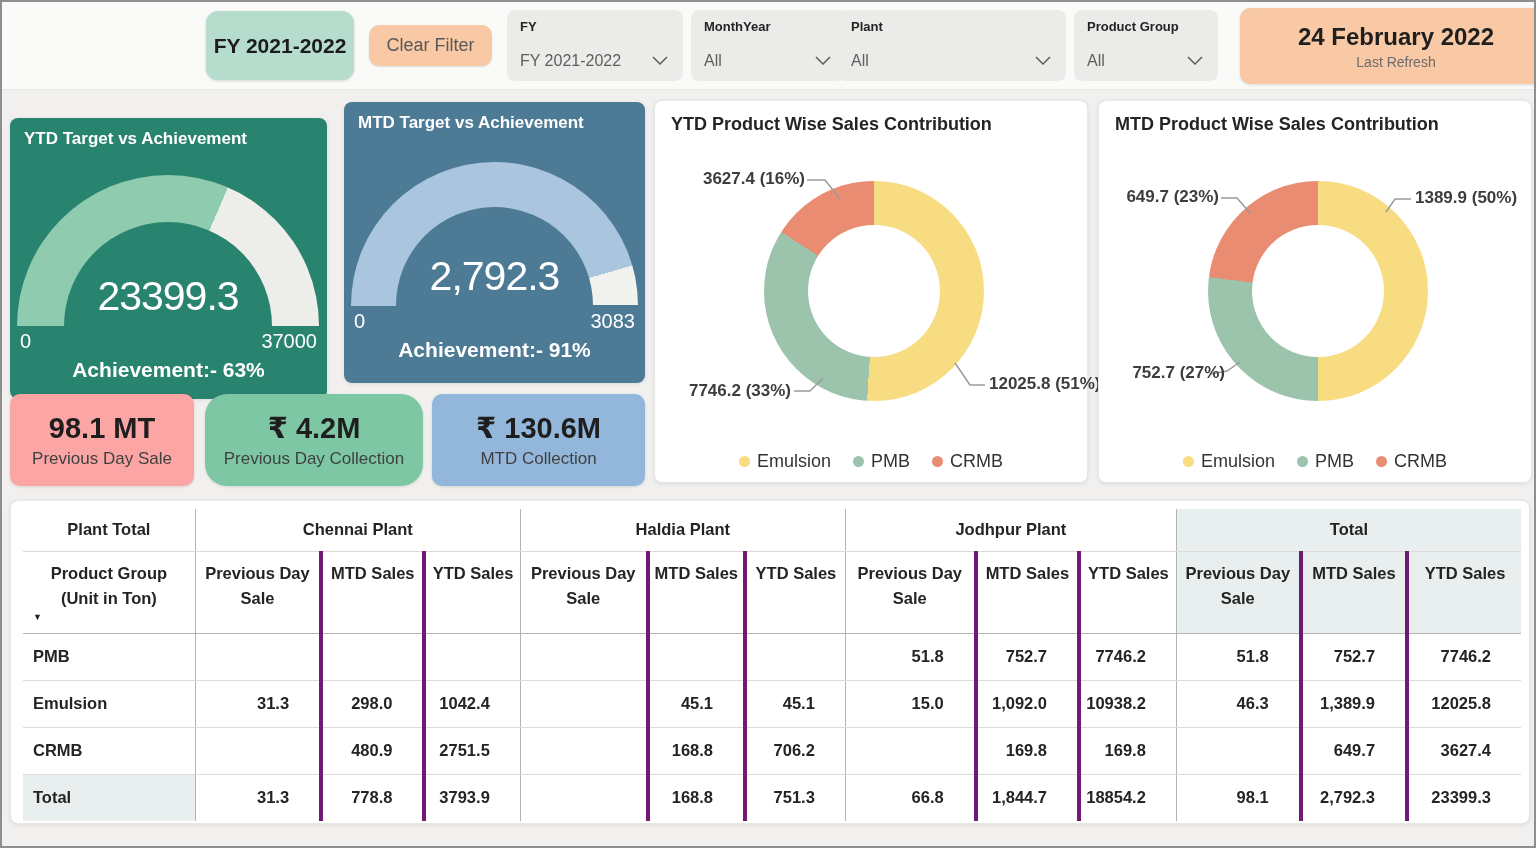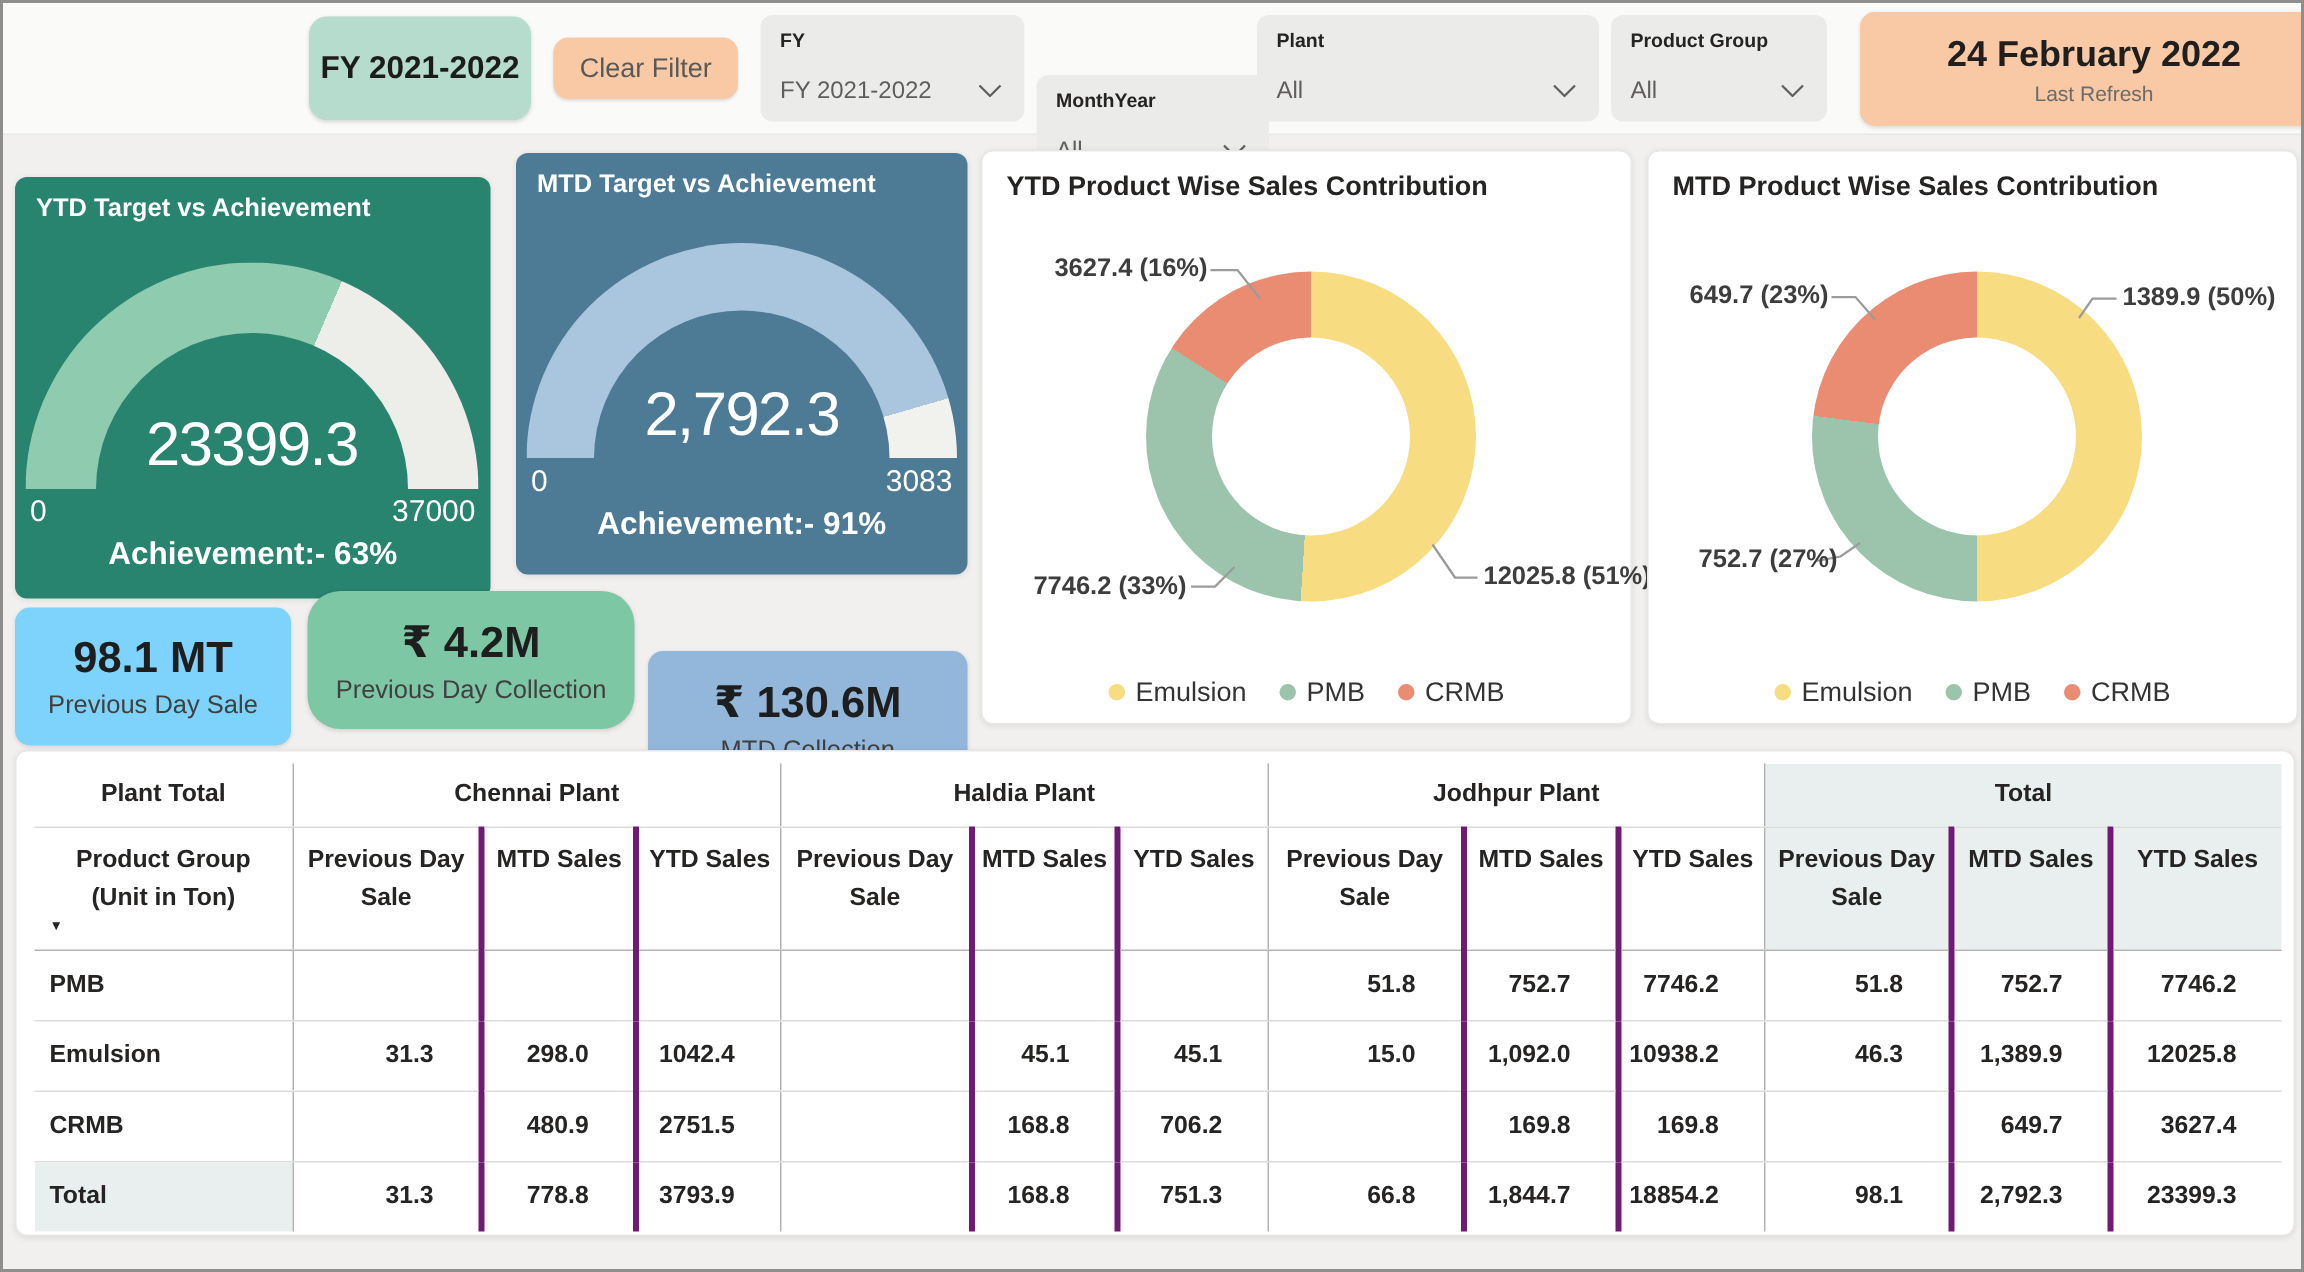--- a/index.html
+++ b/index.html
@@ -20,21 +20,21 @@
     display:flex; align-items:center; justify-content:center;
     font-size:21px; font-weight:700; color:#1c1c1c; box-shadow:0 1px 3px rgba(0,0,0,.15); cursor:pointer; }
   .clear-button { left:367px; top:23px; width:123px; height:41px; border-radius:10px;
     display:flex; align-items:center; justify-content:center;
     font-size:18px; color:#595959; box-shadow:0 1px 2px rgba(0,0,0,.12); cursor:pointer; }
   .slicer { top:8px; height:71px; background:#EBEBEA; border-radius:8px; cursor:pointer; }
   .slicer-label { position:absolute; left:13px; top:9px; font-size:13px; font-weight:700; color:#252423; }
   .slicer-value { position:absolute; left:13px; bottom:11px; font-size:16px; color:#605E5C; }
   .chevron { position:absolute; right:15px; bottom:16px; }
   #slicer-fy { left:505px; width:176px; }
-  #slicer-monthyear { left:689px; width:155px;margin-top:40px; }
+  #slicer-monthyear { left:689px; width:155px; }
   #slicer-plant { left:836px; width:228px; }
   #slicer-pg { left:1072px; width:144px; }
   .refresh-card { left:1238px; top:6px; width:312px; height:76px; border-radius:10px;
     display:flex; flex-direction:column; align-items:center; justify-content:center; gap:3px;
     box-shadow:0 1px 3px rgba(0,0,0,.12); }
   .refresh-date { font-size:24px; font-weight:700; color:#1f1f1f; }
   .refresh-caption { font-size:14px; color:#6b6b6b; }
 
   
   .card { position:absolute; border-radius:8px; background:#fff; border:1px solid #E7E7E5; box-shadow:0 1px 4px rgba(0,0,0,.09); }
@@ -166,29 +166,29 @@
     <div class="gauge-hole" style="background: rgb(77, 122, 149);"></div>
     <div class="gauge-value">2,792.3</div>
   </div>
   <div class="gauge-minmax">
     <span>0</span>
     <span>3083</span>
   </div>
   <div class="gauge-achv">Achievement:- 91%</div>
 </div>
 
-<div class="kpi" id="kpi-1" style="background: #7dd3fc; margin-top: 11px;">
+<div class="kpi" id="kpi-1" style="background: #fca5a5;">
   <div class="kpi-value">98.1 MT</div>
   <div class="kpi-label">Previous Day Sale</div>
 </div>
 <div class="kpi" id="kpi-2" style="background: rgb(126, 199, 165); border-radius: 22px;">
   <div class="kpi-value">₹ 4.2M</div>
   <div class="kpi-label">Previous Day Collection</div>
 </div>
-<div class="kpi" id="kpi-3" style="background: rgb(147, 183, 218); margin-top: 40px;">
+<div class="kpi" id="kpi-3" style="background: rgb(147, 183, 218);">
   <div class="kpi-value">₹ 130.6M</div>
   <div class="kpi-label">MTD Collection</div>
 </div>
 
 <div class="card donut-card" id="donut-ytd-card">
   <div class="card-title">YTD Product Wise Sales Contribution</div>
   <div class="donut" style="background: conic-gradient(rgb(248, 220, 129) 0%, rgb(248, 220, 129) 51%, rgb(156, 195, 172) 51%, rgb(156, 195, 172) 84%, rgb(233, 140, 114) 84%, rgb(233, 140, 114) 100%);"></div>
   <svg class="leader-svg" width="434" height="383" viewBox="0 0 434 383">
     <path d="M152,79 L170,79 L185,98" fill="none" stroke="#9b9b9b" stroke-width="1.5"></path>
     <path d="M330,284 L315,284 L300,262" fill="none" stroke="#9b9b9b" stroke-width="1.5"></path>

